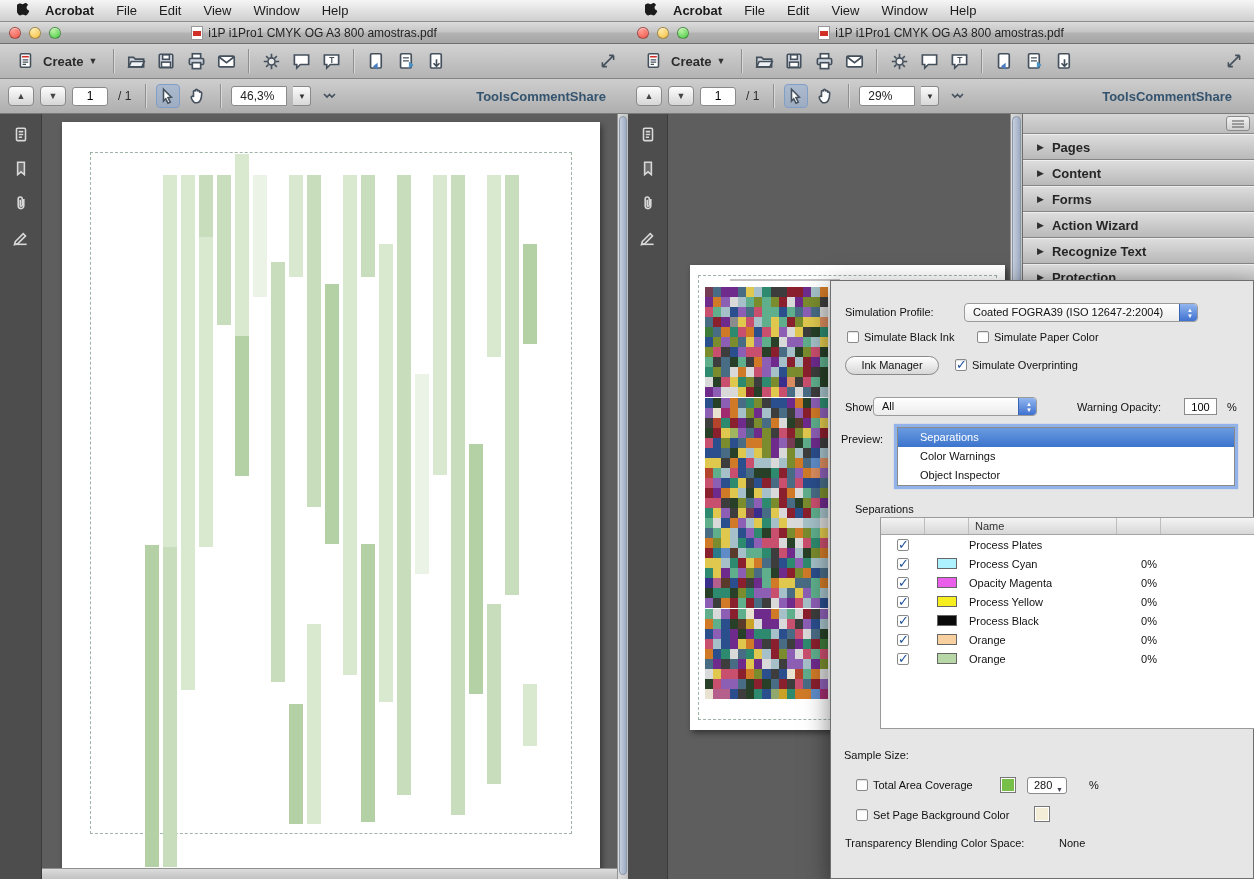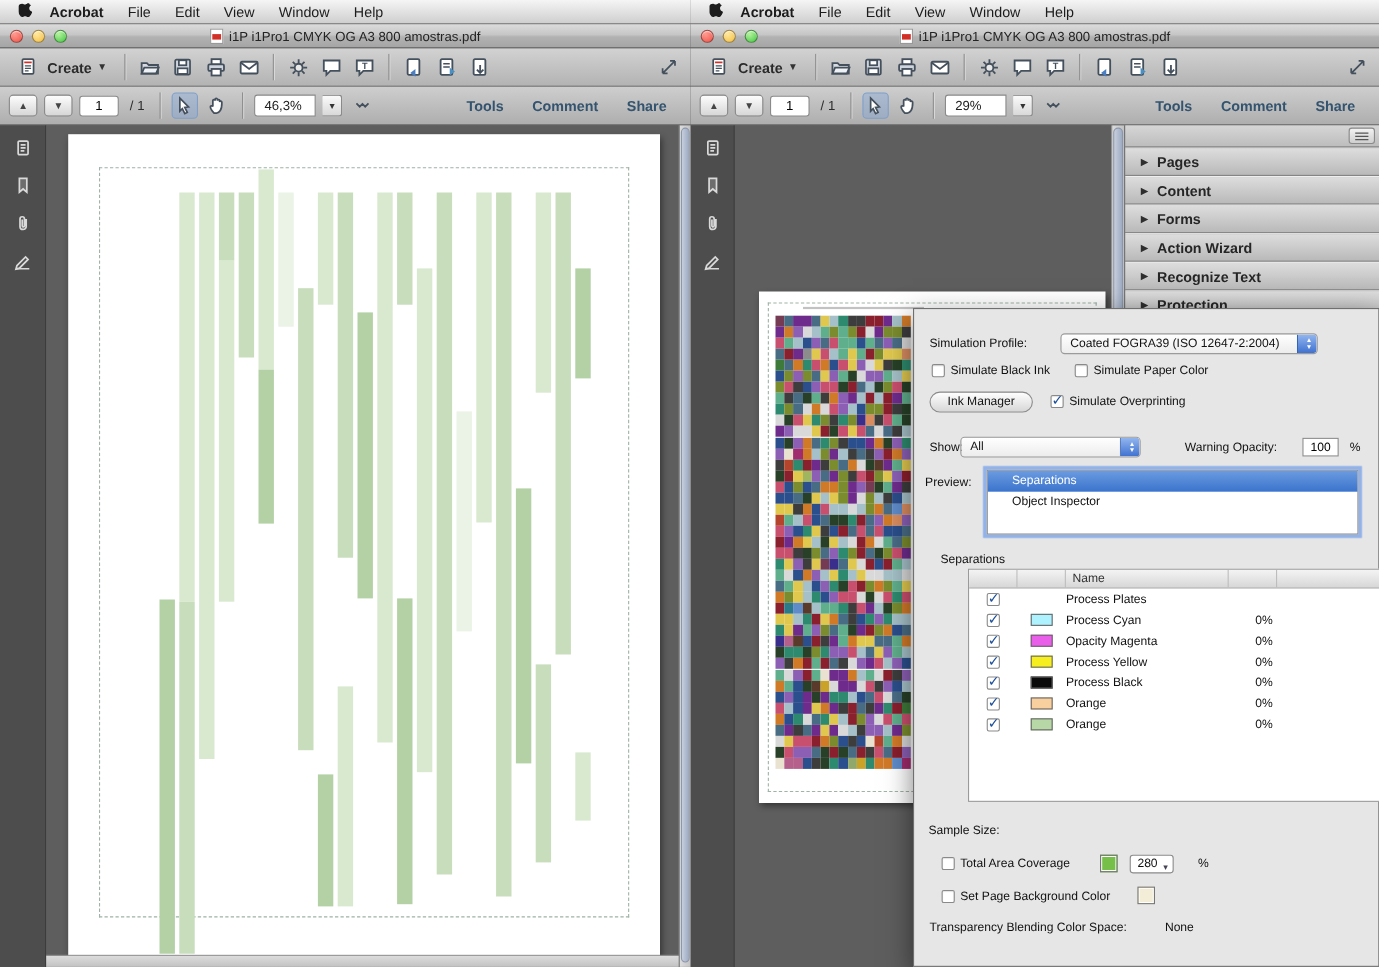--- a/index.html
+++ b/index.html
@@ -44,21 +44,21 @@
             background:linear-gradient(#fdfdfd,#d6d6d6); display:flex; align-items:center; justify-content:center;
             font-size:9px; color:#444; }
   .pageinput { width:36px; height:19px; border:1px solid #8a8a8a; border-radius:3px; background:#fff;
                text-align:center; font-size:12px; font-family:inherit; }
   .pagetotal { font-size:12px; color:#2b2b2b; padding:0 4px; }
   .toolactive { background:rgba(120,160,220,.35); border:1px solid #7f9fc8; border-radius:4px; }
   .zoombox { height:20px; border:1px solid #8a8a8a; border-radius:3px 0 0 3px; background:#fff;
              font-size:12px; padding:2px 8px 0 8px; min-width:56px; }
   .zoomdrop { height:20px; width:18px; border:1px solid #8a8a8a; border-left:none; border-radius:0 3px 3px 0;
               background:linear-gradient(#fbfbfb,#d8d8d8); font-size:8px; color:#333; display:flex; align-items:center; justify-content:center; }
-  .navgroup-right { margin-left:auto; display:flex; gap:26px; align-items:center; padding-right:14px; }
+  .navgroup-right { margin-left:auto; display:flex; align-items:center; padding-right:14px; }
   .navtext { font-size:13px; font-weight:bold; color:#33536e; }
 
   
   .side { position:absolute; top:92px; bottom:0; left:0; background:#4d4d4d; border-right:1px solid #3b3b3b; }
   .side-btn { width:28px; height:26px; margin:8px auto 6px auto; display:flex; align-items:center; justify-content:center; border-radius:4px; }
   .side-btn svg { stroke:#d9d9d9; fill:none; stroke-width:1.4; }
 
   
   .docarea { position:absolute; top:92px; bottom:0; background:#5e5e5e; overflow:hidden; }
   .page { position:absolute; background:#fff; box-shadow:2px 3px 6px rgba(0,0,0,.45); }
@@ -1168,20 +1168,21 @@
 
   <span class="lbl" style="left:14px;top:120px;">Show:</span>
   <div class="popup" style="left:42px;top:116px;width:164px;"><span>All</span></div>
   <span class="lbl" style="left:246px;top:120px;">Warning Opacity:</span>
   <input class="txtinput" style="left: 353px; top: 117px; width: 33px;" value="100">
   <span class="lbl" style="left:396px;top:120px;">%</span>
 
   <span class="lbl" style="left:10px;top:152px;">Preview:</span>
   <div class="listbox" style="left:66px;top:146px;width:338px;height:59px;" id="preview-list">
       <div class="listrow selected">Separations</div>
+      <div class="listrow">Color Warnings</div>
       <div class="listrow">Object Inspector</div>
     </div>
 
   <span class="lbl" style="left:24px;top:222px;">Separations</span>
   <div class="groupbox" style="left:16px;top:236px;width:392px;height:212px;margin-left:33px;">
     <div class="sep-head">
       <span class="hc" style="width:44px;"></span>
       <span class="hc" style="width:44px;"></span>
       <span class="hc" style="width:148px;">Name</span>
       <span class="hc" style="width:44px;"></span>

